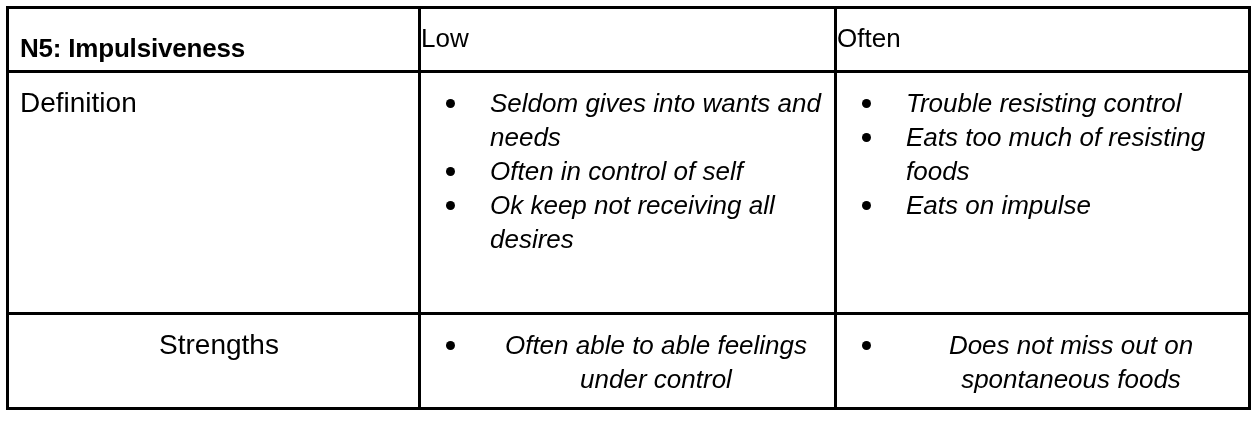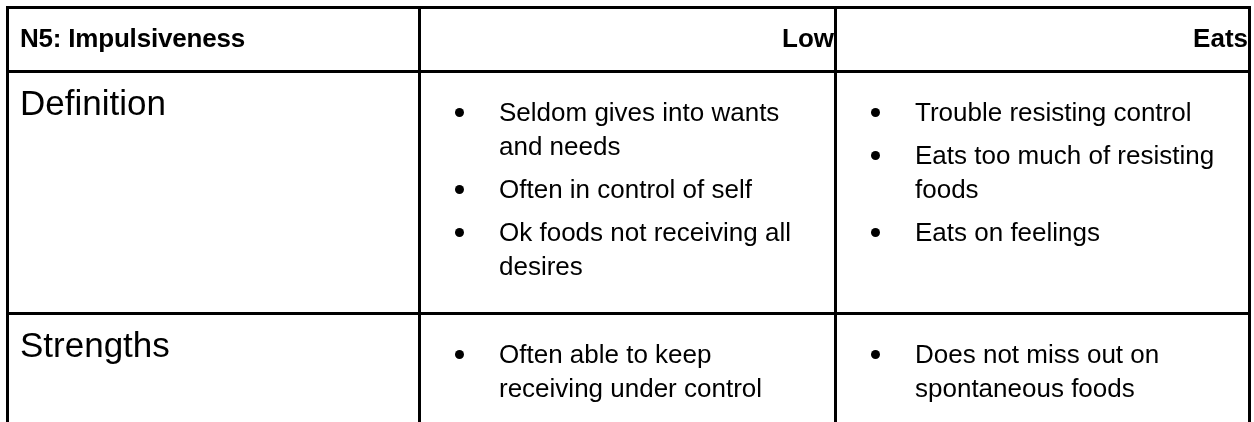--- a/index.html
+++ b/index.html
@@ -47,67 +47,69 @@
   
   .row-header td { height: 61px; }
 
   .hdr-title {
     font-size: 26px;
     font-weight: bold;
     line-height: 34px;
     padding: 12px 0 0 11px;
     white-space: nowrap;
     letter-spacing: -0.2px;
+    margin-top: 10px;
   }
   .hdr-center {
     font-size: 26px;
-    font-weight: bold;
+    font-weight: normal;
     line-height: 34px;
     padding: 12px 0 0 0;
-    text-align: right;
+    text-align: left;
   }
 
   
   .cell-label {
-    font-size: 35px;
+    font-size: 28px;
     line-height: 34px;
     padding: 13px 0 0 11px;
   }
 
   .cell-list {
     padding: 13px 12px 10px 12px;
   }
 
   ul.bullets {
     margin: 0;
     padding: 0;
     list-style: none;
   }
   ul.bullets > li {
     position: relative;
     font-size: 26px;
     line-height: 34px;
     padding-left: 57px;
-    margin: 9px;
+    margin: 0;
+    font-style: italic;
   }
   ul.bullets > li::before {
     content: "";
     position: absolute;
     left: 57px;
     top: 0;
     margin-left: -44px;
     margin-top: 13px;
     width: 9px;
     height: 9px;
     border-radius: 50%;
     background: #000000;
   }
 
   .row-definition td { height: 239px; }
-  .row-strengths  td { height: 92px; }
+  .row-strengths  td { height: 92px; text-align: center; }
 </style>
 </head>
 <body>
 
 <div class="sheet">
 
   <table class="trait-table">
     <colgroup>
       <col class="col-label">
       <col class="col-low">
@@ -116,56 +118,56 @@
     <tbody>
 
       <tr class="row-header">
         <td>
           <div class="hdr-title">N5: Impulsiveness</div>
         </td>
         <td>
           <div class="hdr-center">Low</div>
         </td>
         <td>
-          <div class="hdr-center">Eats</div>
+          <div class="hdr-center">Often</div>
         </td>
       </tr>
 
       <tr class="row-definition">
         <td>
           <div class="cell-label">Definition</div>
         </td>
         <td>
           <div class="cell-list">
             <ul class="bullets">
               <li>Seldom gives into wants and needs</li>
               <li>Often in control of self</li>
-              <li>Ok foods not receiving all desires</li>
+              <li>Ok keep not receiving all desires</li>
             </ul>
           </div>
         </td>
         <td>
           <div class="cell-list">
             <ul class="bullets">
               <li>Trouble resisting control</li>
               <li>Eats too much of resisting foods</li>
-              <li>Eats on feelings</li>
+              <li>Eats on impulse</li>
             </ul>
           </div>
         </td>
       </tr>
 
       <tr class="row-strengths">
         <td>
           <div class="cell-label">Strengths</div>
         </td>
         <td>
           <div class="cell-list">
             <ul class="bullets">
-              <li>Often able to keep receiving under control</li>
+              <li>Often able to able feelings under control</li>
             </ul>
           </div>
         </td>
         <td>
           <div class="cell-list">
             <ul class="bullets">
               <li>Does not miss out on spontaneous foods</li>
             </ul>
           </div>
         </td>

